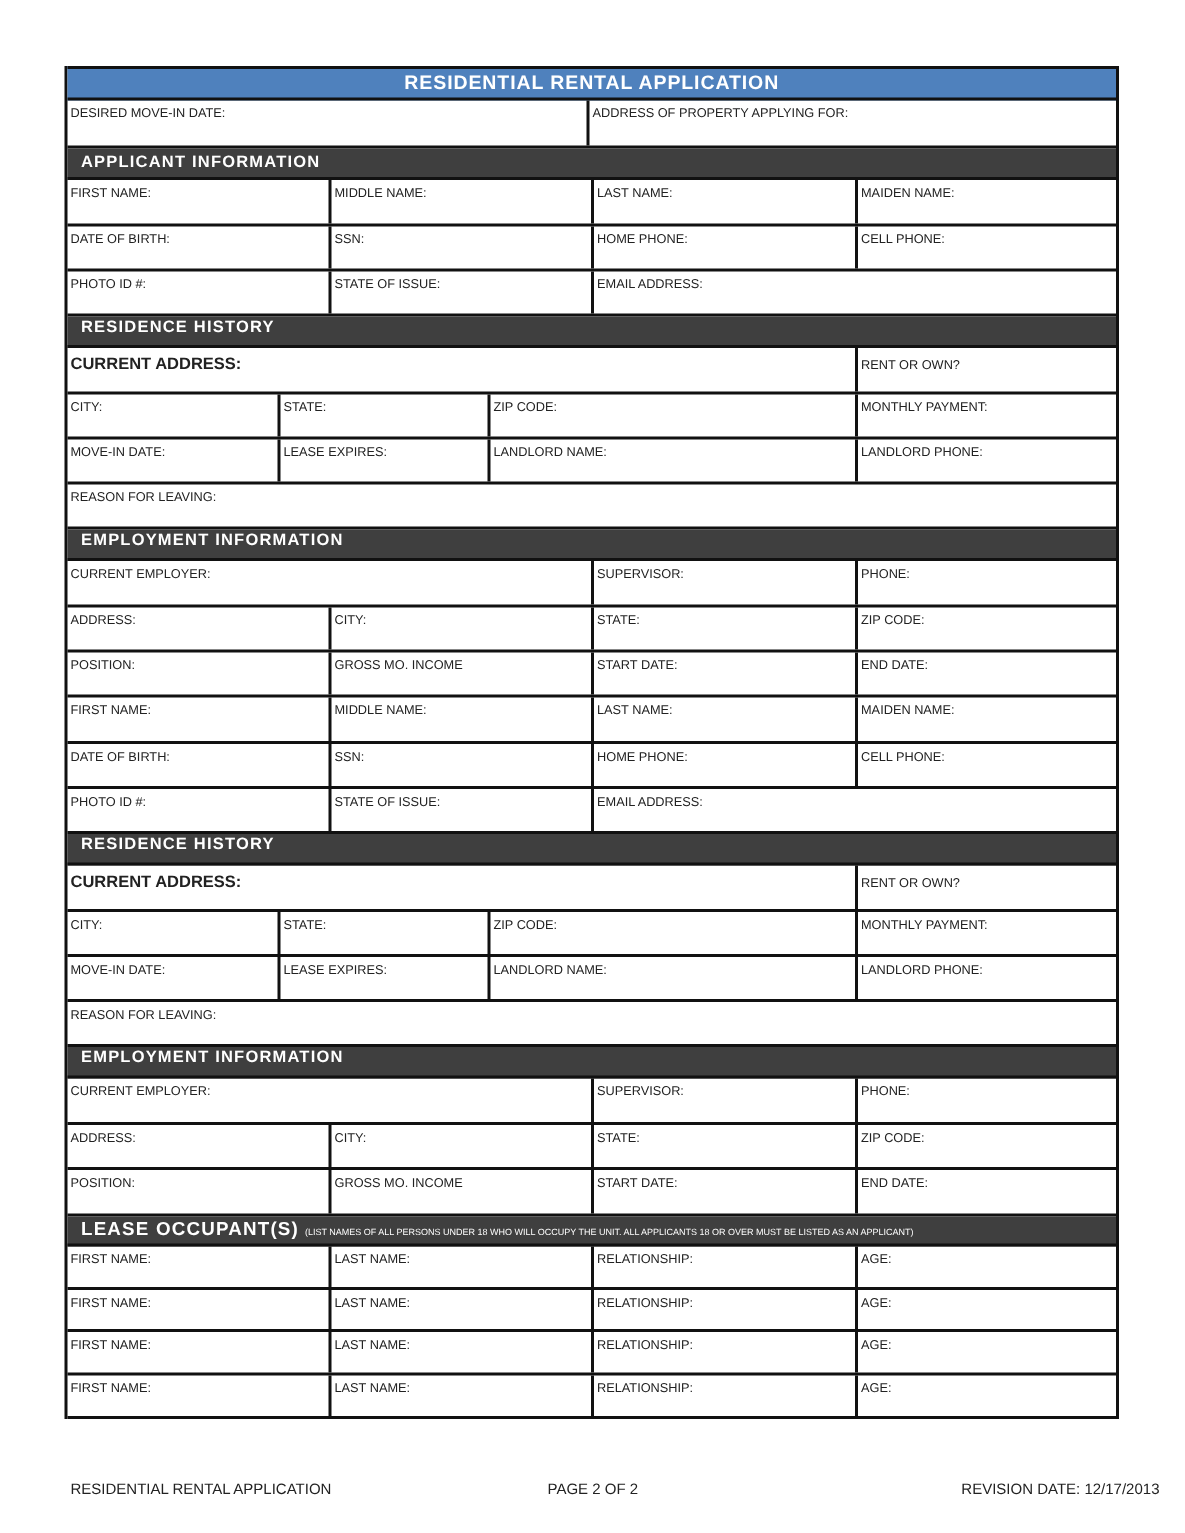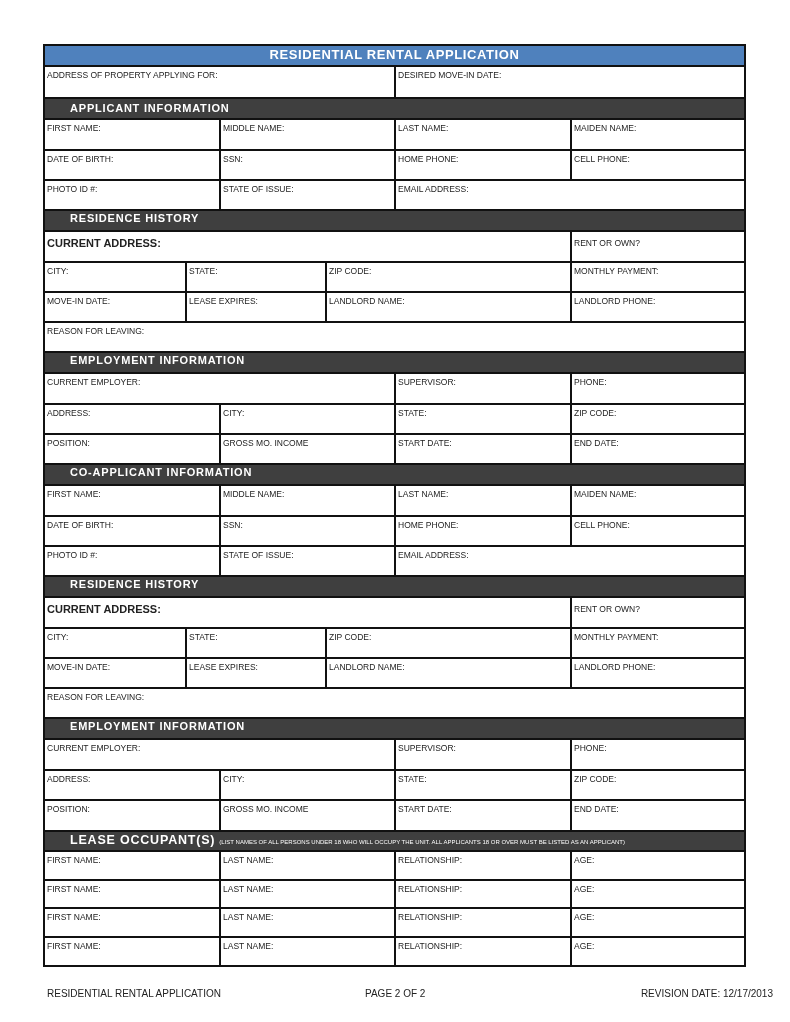--- a/index.html
+++ b/index.html
@@ -4,41 +4,41 @@
 <style>
   html, body { margin: 0; padding: 0; background: #ffffff; }
   body { width: 790px; height: 1022px; position: relative; overflow: hidden;
          font-family: "Liberation Sans", sans-serif; color: #1a1a1a; }
   .form { position: absolute; left: 43px; top: 44px; width: 703px;
           border-left: 2px solid #111; border-right: 2px solid #111; box-sizing: border-box; }
   .title-bar { height: 23px; background: #4f81bd; border-top: 2px solid #111; border-bottom: 2px solid #111;
                box-sizing: border-box; text-align: center; color: #fff; font-weight: bold;
                font-size: 13px; letter-spacing: 0.6px; line-height: 17px; }
   .section-bar { background: #3f3f3f; color: #fff; font-weight: bold; font-size: 11px;
-                 letter-spacing: 0.8px; padding-left: 25px; box-sizing: border-box;
+                 letter-spacing: 0.8px; padding-left: 9px; box-sizing: border-box;
                  border-bottom: 2px solid #111; white-space: nowrap; }
   .section-bar .note { font-size: 6px; font-weight: normal; letter-spacing: 0; margin-left: 4px; }
   .section-bar.big { font-size: 12.5px; }
   .row { display: flex; box-sizing: border-box; border-bottom: 2px solid #111; }
   .cell { box-sizing: border-box; border-right: 2px solid #111; font-size: 8.5px;
           padding: 3px 0 0 2px; color: #222; }
   .cell:last-child { border-right: none; }
   .cell.bold { font-size: 11px; font-weight: bold; padding-top: 5px; }
   .footer { position: absolute; top: 988px; font-size: 10px; color: #222; }
 </style>
 </head>
 <body>
 
 <div class="form">
 
   <div class="title-bar">RESIDENTIAL RENTAL APPLICATION</div>
 
   <div class="row" style="height:32px">
+    <div class="cell" style="flex:1">DESIRED MOVE-IN DATE:</div>
     <div class="cell" style="width:351px">ADDRESS OF PROPERTY APPLYING FOR:</div>
-    <div class="cell" style="flex:1">DESIRED MOVE-IN DATE:</div>
   </div>
 
   <div class="section-bar" style="height:21px;line-height:19px">APPLICANT INFORMATION</div>
   <div class="row" style="height:31px">
     <div class="cell" style="width:176px">FIRST NAME:</div>
     <div class="cell" style="width:175px">MIDDLE NAME:</div>
     <div class="cell" style="width:176px">LAST NAME:</div>
     <div class="cell" style="flex:1">MAIDEN NAME:</div>
   </div>
   <div class="row" style="height:30px">
@@ -86,21 +86,20 @@
     <div class="cell" style="width:176px">STATE:</div>
     <div class="cell" style="flex:1">ZIP CODE:</div>
   </div>
   <div class="row" style="height:30px">
     <div class="cell" style="width:176px">POSITION:</div>
     <div class="cell" style="width:175px">GROSS MO. INCOME</div>
     <div class="cell" style="width:176px">START DATE:</div>
     <div class="cell" style="flex:1">END DATE:</div>
   </div>
 
-  <div class="section-bar" style="height:21px;line-height:14px">CO-APPLICANT INFORMATION</div>
   <div class="row" style="height:31px">
     <div class="cell" style="width:176px">FIRST NAME:</div>
     <div class="cell" style="width:175px">MIDDLE NAME:</div>
     <div class="cell" style="width:176px">LAST NAME:</div>
     <div class="cell" style="flex:1">MAIDEN NAME:</div>
   </div>
   <div class="row" style="height:30px">
     <div class="cell" style="width:176px">DATE OF BIRTH:</div>
     <div class="cell" style="width:175px">SSN:</div>
     <div class="cell" style="width:176px">HOME PHONE:</div>

